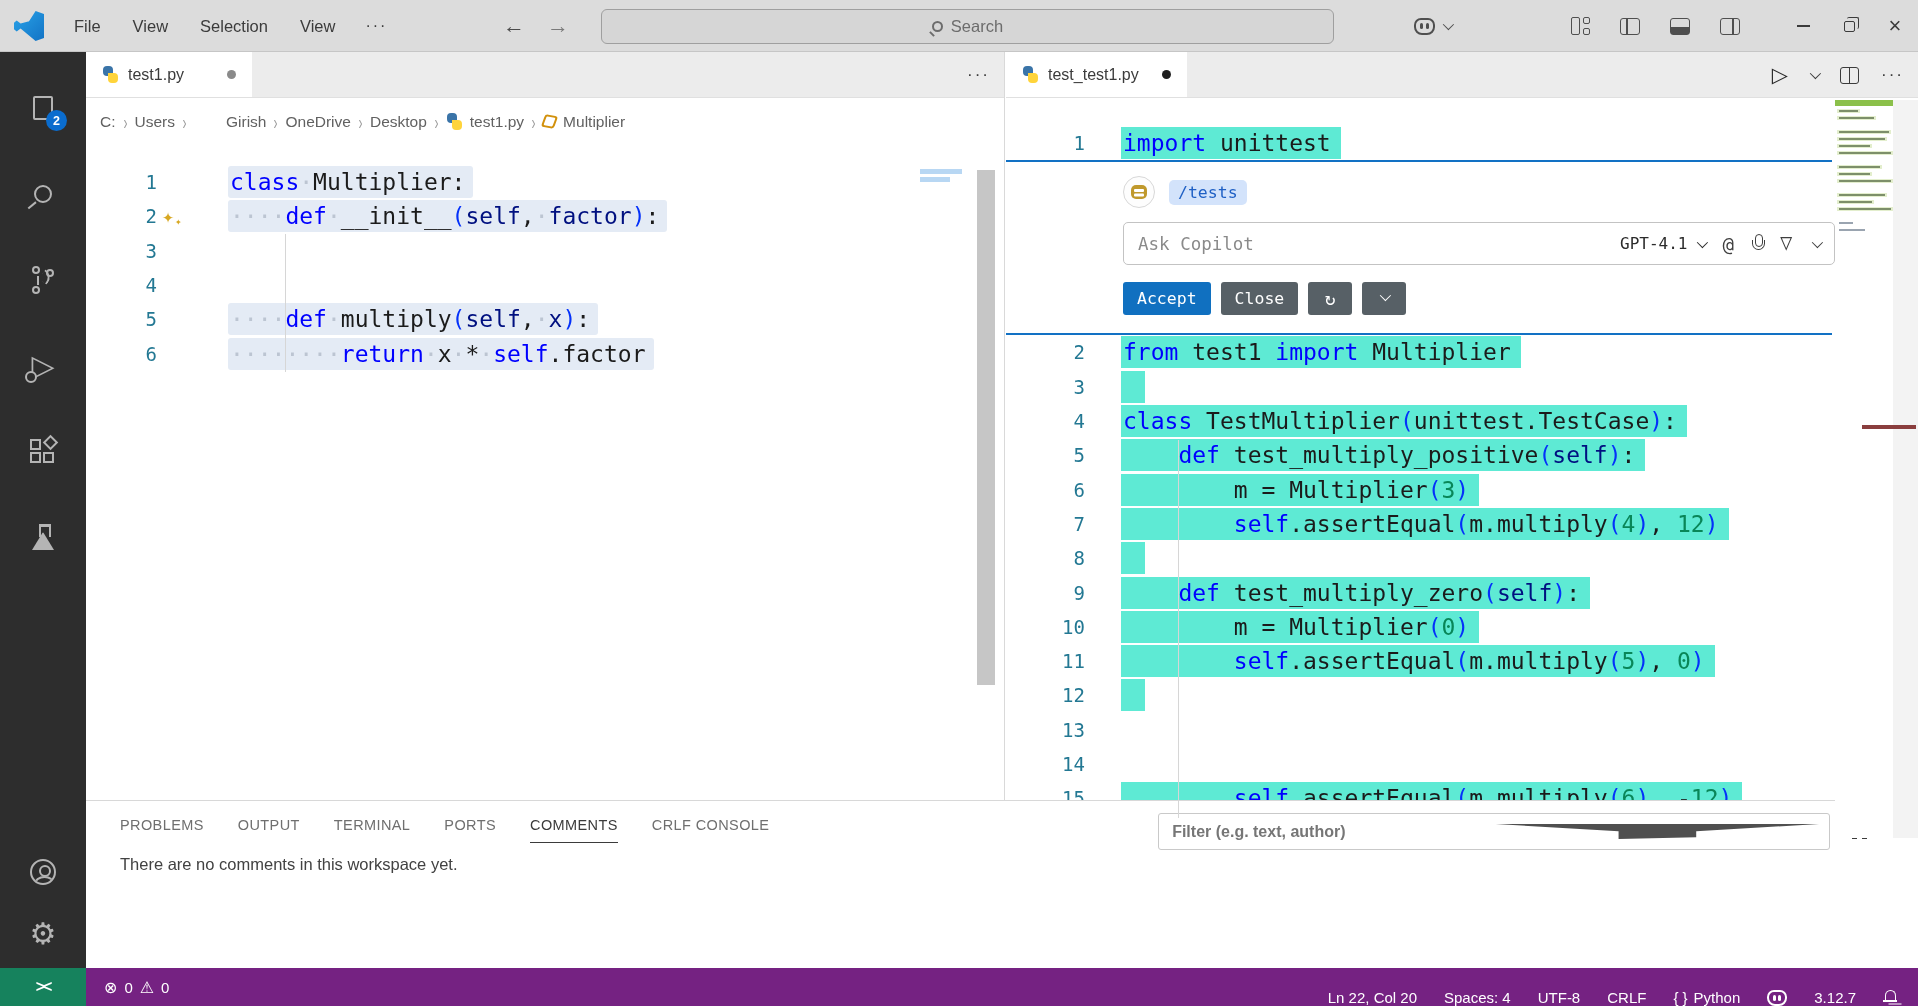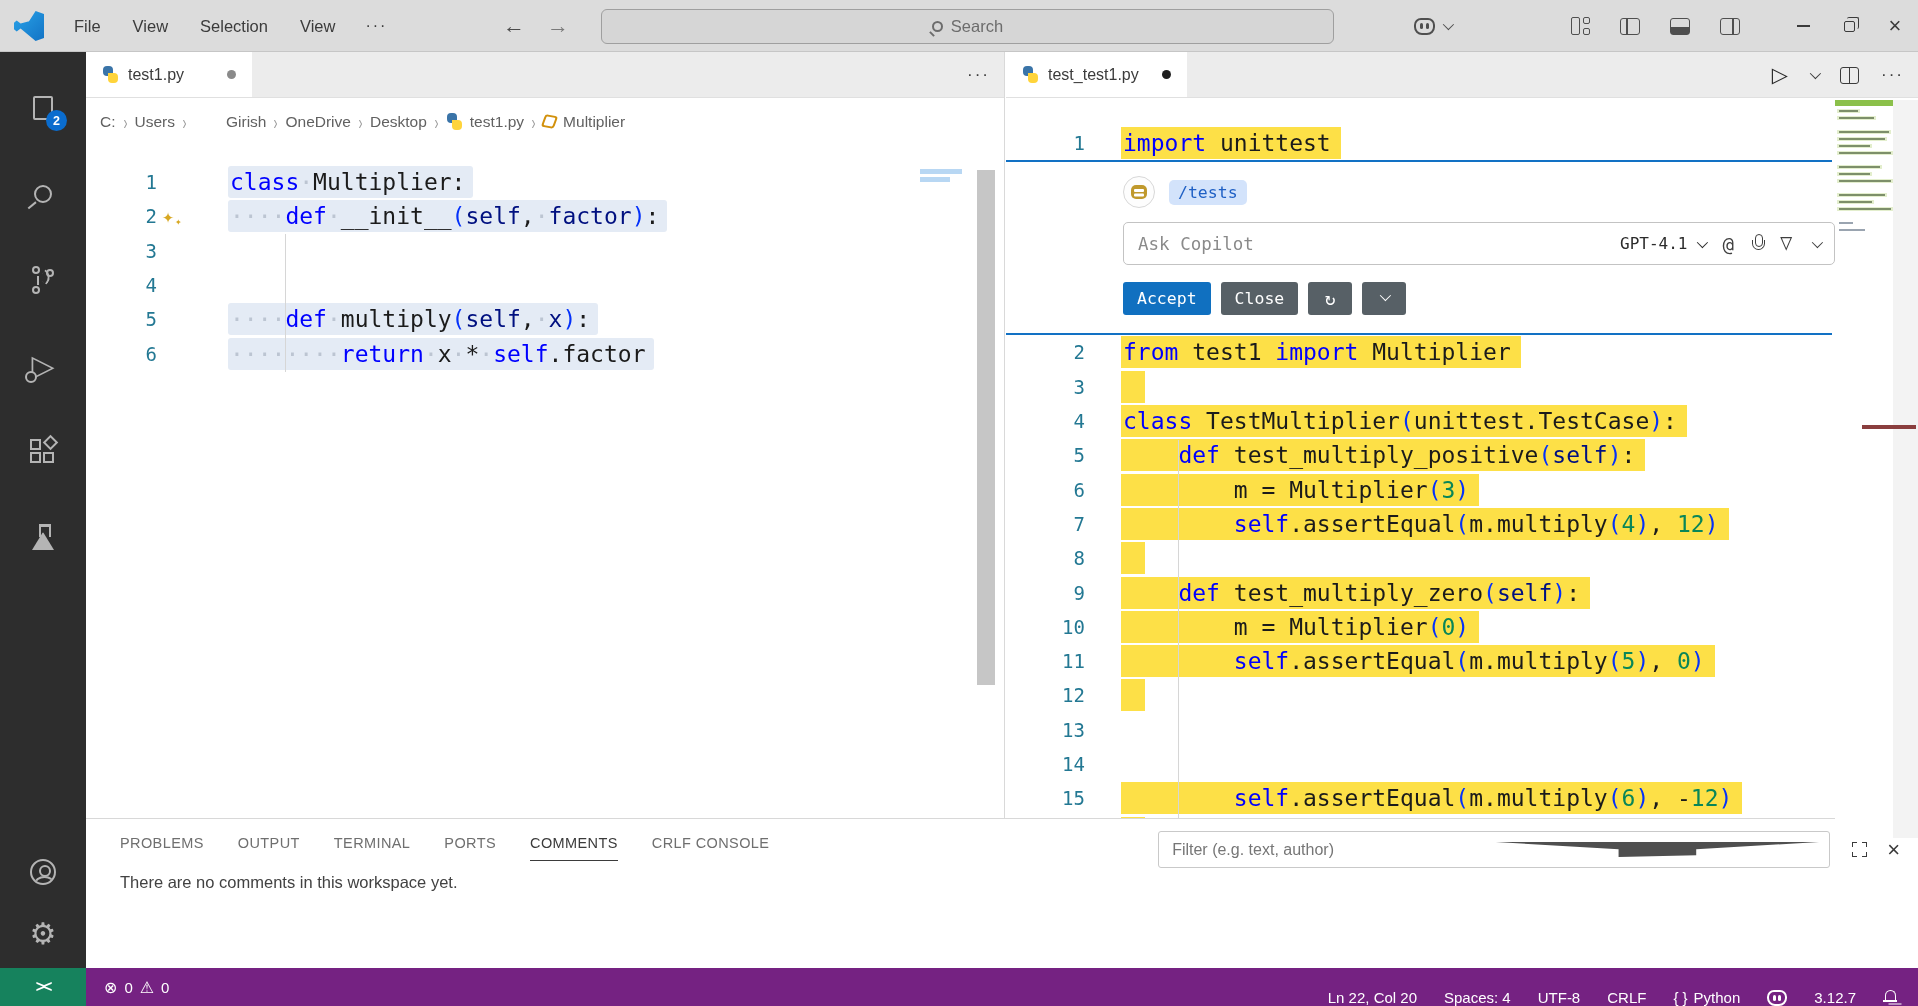--- a/index.html
+++ b/index.html
@@ -98,21 +98,21 @@
   
   .code-area { position:relative; font-family:"DejaVu Sans Mono", monospace; font-size:23px; color:#1b1b1b; }
   .code-area.la { padding-top:20px; }
   .code-area.ra { padding-top:28px; }
   .cline { display:flex; height:34.3px; align-items:center; white-space:pre; }
   .ln { font-family:"DejaVu Sans Mono", monospace; font-size:19px; color:#237893; text-align:right; flex:none; }
   .la .ln { width:71px; } .la .ctext { padding-left:73px; }
   .ra .ln { width:79px; } .ra .ctext { padding-left:38px; }
   .ctext { position:relative; }
   .hlb { background:#e4ebf5; border-radius:3px; padding:3px 8px 3px 2px; margin-left:-2px; }
-  .hlg { background:#fde047; padding:3px 10px 3px 2px; margin-left:-2px;margin-top:14px; }
+  .hlg { background:#5eead4; padding:3px 10px 3px 2px; margin-left:-2px;margin-top:14px; }
   .hlg.empty { padding:3px 5px; }
   .tk-kw { color:#0000ff; } .tk-pl { color:#1b1b1b; } .tk-num { color:#098658; }
   .tk-pr { color:#0431fa; } .tk-prm { color:#001080; } .tk-ws { color:#bcc5d2; }
   .sparkle { position:absolute; left:76px; width:0; color:#d8a822; font-size:20px; z-index:3; }
   .sparkle::after { content:"✦"; font-size:11px; position:absolute; left:13px; top:11px; color:#d8a822; }
   .guide { position:absolute; width:1px; background:#d6d6d6; z-index:1; }
 
   
   .l-marks { position:absolute; right:40px; top:117px; width:44px; z-index:4; }
   .l-marks i { display:block; height:5px; margin-bottom:3px; background:#b8d7f3; }
@@ -143,27 +143,27 @@
   
   .minimap { position:absolute; right:25px; top:48px; width:58px; bottom:0; background:#fff; z-index:5; }
   .mm-topbar { height:6px; background:#8bc04a; margin-bottom:3px; }
   .mm-row { height:4px; margin:3px 0 0 2px; position:relative; }
   .mm-row.green { background:#e3eecd; }
   .mm-row i { position:absolute; left:2px; top:1px; height:2px; background:#7d8f6a; display:block; }
   .scroll-strip { position:absolute; right:0; top:48px; width:25px; bottom:0; background:#f3f3f3; z-index:5; }
   .ruler-mark { position:absolute; right:2px; top:373px; width:54px; height:3.5px; background:#8a3e3e; z-index:6; }
 
   
-  .panel { position:absolute; left:86px; right:0; bottom:38px; height:150px; background:#fff; border-top:1px solid #d8d8d8; }
+  .panel { position:absolute; left:86px; right:0; bottom:38px; height:168px; background:#fff; border-top:1px solid #d8d8d8; }
   .panel-tabs { display:flex; gap:34px; padding:16px 0 0 34px; }
   .ptab { font-size:14.5px; letter-spacing:0.4px; color:#6f6f6f; padding-bottom:9px; }
   .ptab.active { color:#3b3b3b; border-bottom:1.6px solid #3b3b3b; }
   .panel-msg { padding:12px 0 0 34px; font-size:16.5px; color:#424242; }
   .panel-right { position:absolute; right:0; top:12px; display:flex; align-items:center; }
-  .filter-box { width:672px; height:37px; border:1px solid #c9c9c9; border-radius:3px; display:flex; align-items:center; padding:0 10px 0 13px; }
+  .filter-box { width:672px; height:37px; border:1px solid #c9c9c9; border-radius:3px; display:flex; align-items:center; padding:0 10px 0 13px;font-weight:bold; }
   .filter-box span { flex:1; font-size:16px; color:#767676; }
   .funnel { width:15px; height:15px; background:#4f4f4f; clip-path:polygon(0 0,100% 0,62% 48%,62% 88%,38% 100%,38% 48%); }
   .panel-icon { margin-left:22px; color:#3b3b3b; }
   .fs-glyph { position:relative; width:15px; height:15px; }
   .fs-glyph::before, .fs-glyph::after { content:""; position:absolute; width:4px; height:4px; border:1.8px solid #3b3b3b; }
   .fs-glyph::before { left:0; top:0; border-right:none; border-bottom:none; box-shadow:11px 0 0 -1.8px transparent; }
   .fs-glyph::after { right:0; bottom:0; border-left:none; border-top:none; }
   .fs-glyph i::before, .fs-glyph i::after { content:""; position:absolute; width:4px; height:4px; border:1.8px solid #3b3b3b; }
   .fs-glyph i::before { right:0; top:0; border-left:none; border-bottom:none; }
   .fs-glyph i::after { left:0; bottom:0; border-right:none; border-top:none; }

